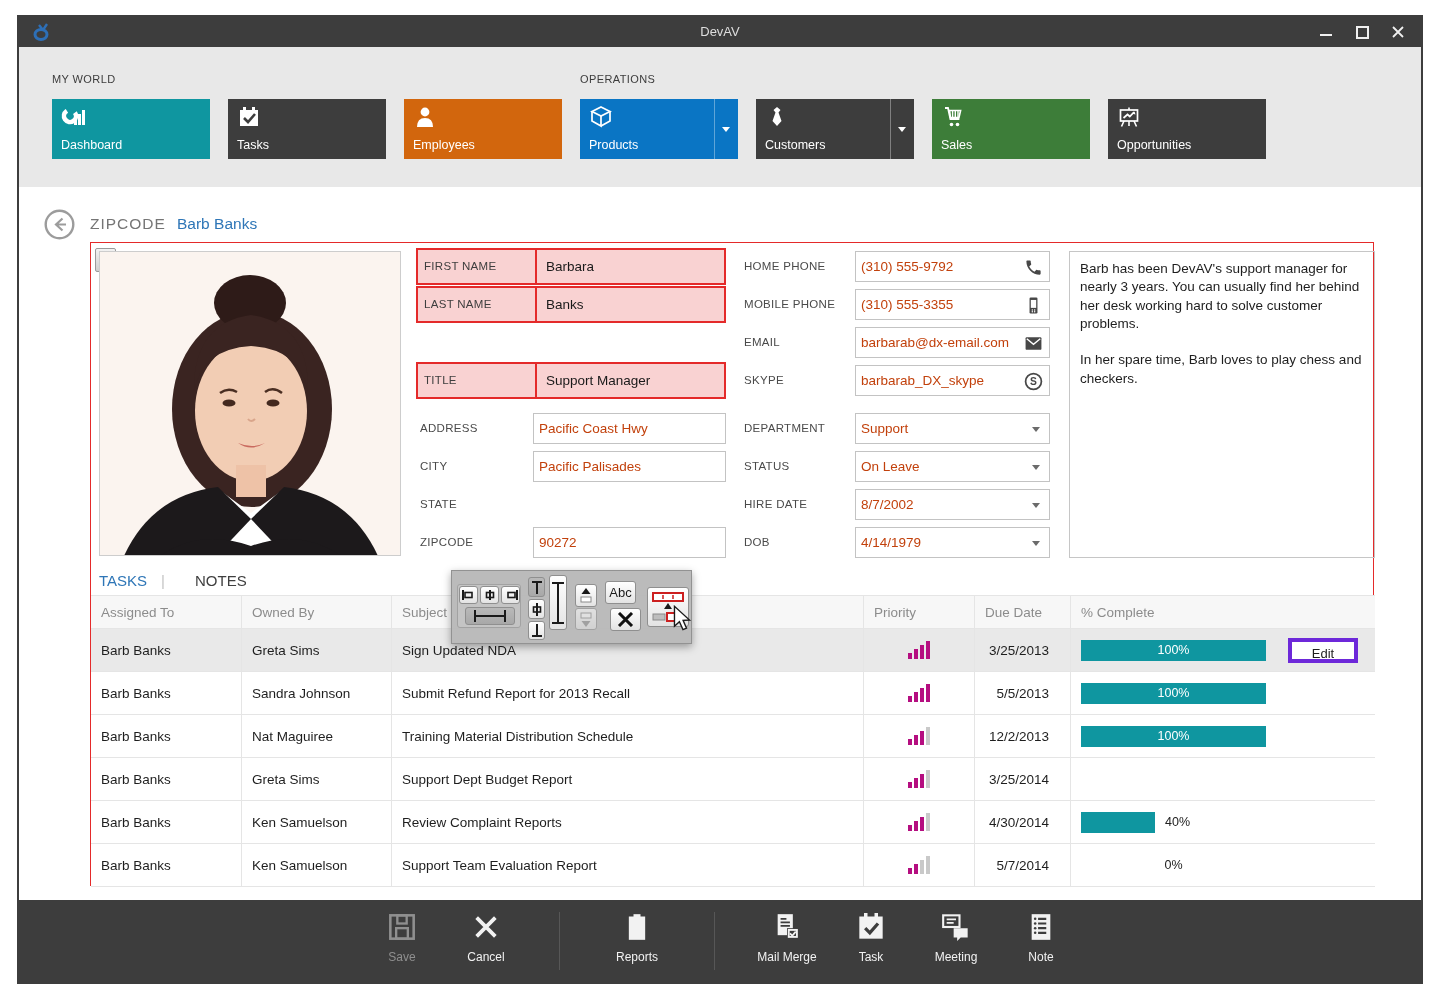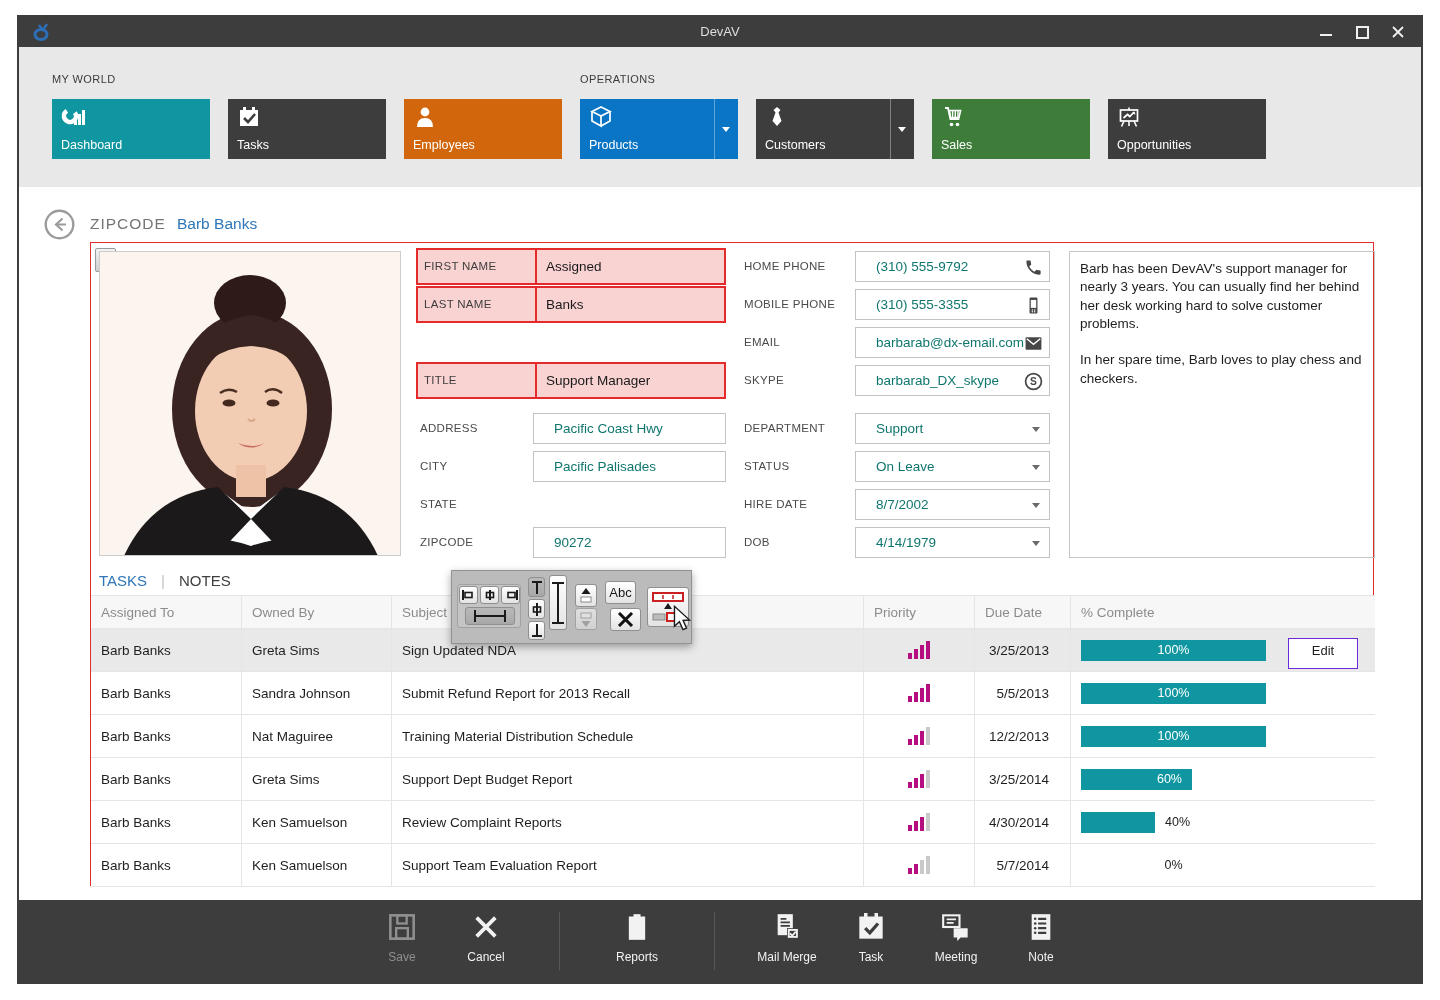--- a/index.html
+++ b/index.html
@@ -29,52 +29,52 @@
   .crumb-name { position:absolute; left:158px; top:28px; font-size:15.5px; color:#2e76b7; }
 
   .panel { position:absolute; left:71px; top:55px; width:1284px; height:644px; background:#fff; border:1px solid #e42a2a; }
   .drag-handle { position:absolute; left:4px; top:5px; width:21px; height:24px; background:linear-gradient(#f3f3f3,#cfcfcf); border:1px solid #9a9a9a; border-radius:2px; display:flex; flex-direction:column; justify-content:center; gap:2px; align-items:center; }
   .drag-handle i { display:block; width:13px; height:3px; background:#6f6f6f; }
 
   .photo { position:absolute; left:8px; top:8px; width:302px; height:305px; border:1px solid #cdcdcd; background:#fbf5f1; }
 
   
   .f-label { position:absolute; width:108px; height:31px; line-height:31px; font-size:11.5px; color:#4a4a4a; letter-spacing:.3px; white-space:nowrap; }
-  .f-editor { position:absolute; height:31px; line-height:29px; background:#fff; border:1px solid #c3c3c3; font-size:13.5px; color:#0f766e; padding-left:20px; white-space:nowrap; overflow:hidden; }
+  .f-editor { position:absolute; height:31px; line-height:29px; background:#fff; border:1px solid #c3c3c3; font-size:13.5px; color:#c2410c; padding-left:5px; white-space:nowrap; overflow:hidden; }
   .f-editor .dd { position:absolute; right:9px; top:13px; width:0; height:0; border-left:4.5px solid transparent; border-right:4.5px solid transparent; border-top:5px solid #6b6b6b; }
   .f-editor .e-icon { position:absolute; right:6px; top:6px; width:19px; height:19px; }
   .hl-row { position:absolute; left:325px; width:310px; height:37px; background:#f9d2d2; border:2px solid #e42a2a; }
   .hl-row .hl-label { position:absolute; left:6px; top:0; height:33px; line-height:33px; font-size:11.5px; color:#3e3e3e; letter-spacing:.3px; }
   .hl-row .hl-value { position:absolute; left:117px; right:0; top:0; height:33px; line-height:33px; font-size:13.5px; color:#1a1a1a; padding-left:9px; border-left:2px solid #e42a2a; }
   .hl-row .dd { position:absolute; right:9px; top:14px; width:0; height:0; border-left:4.5px solid transparent; border-right:4.5px solid transparent; border-top:5px solid #6b6b6b; }
 
   .notes-box { position:absolute; left:978px; top:8px; width:306px; height:307px; border:1px solid #c6c6c6; padding:8px 10px; font-size:13.5px; color:#1e1e1e; line-height:1.36; }
   .notes-box p + p { margin-top:18px; }
 
   
   .tabs { position:absolute; left:8px; top:326px; height:22px; display:flex; align-items:center; font-size:15px; }
   .tab { cursor:default; }
   .tab.active { color:#2e76b7; }
-  .tab.inactive { color:#3f3f3f; }
+  .tab.inactive { color:#3f3f3f;margin-left:16px; }
   .tab-sep { color:#c4c4c4; margin:0 14px; font-size:15px; }
 
   
   .grid { position:absolute; left:0px; top:352px; width:1284px; height:292px; font-size:13.5px; }
   .g-row { position:relative; display:flex; width:100%; border-bottom:1px solid #e5e5e5; background:#fff; }
   .g-header { height:34px; background:#f7f7f7; color:#8c8c8c; border-top:1px solid #e5e5e5; }
   .g-body { height:43px; color:#1e1e1e; }
   .g-body.selected { background:#e9e9e9; }
   .g-cell { position:relative; height:100%; display:flex; align-items:center; padding:0 10px; border-right:1px solid #e5e5e5; overflow:hidden; white-space:nowrap; }
   .c0{width:151px;} .c1{width:150px;} .c2{width:472px;} .c3{width:111px; justify-content:center;text-align:center;} .c4{width:96px; justify-content:flex-end; padding-right:21px;} .c5{width:304px; border-right:none;}
   .bars { display:flex; align-items:flex-end; gap:2px; height:18px; }
   .bars .pbar { width:4px; }
   .ptrack { position:absolute; left:10px; top:11px; width:185px; height:21px; }
   .pfill { position:absolute; left:0; top:0; height:21px; }
   .plabel { position:absolute; top:0; height:21px; line-height:21px; font-size:12.5px; }
-  .edit-btn { position:absolute; left:217px; top:9px; width:70px; height:31px; background:#fff; border:1px solid #6d28d9; font-size:13px; color:#1e1e1e; text-align:center; line-height:23px; }
+  .edit-btn { position:absolute; left:217px; top:9px; width:70px; height:25px; background:#fff; border:4px solid #6d28d9; font-size:13px; color:#1e1e1e; text-align:center; line-height:23px; }
 
   
   .popup { position:absolute; left:432px; top:383px; width:241px; height:74px; background:rgba(184,184,184,.96); border:1px solid #929292; box-shadow:0 3px 8px rgba(0,0,0,.35); z-index:50; }
   .pp-btn { position:absolute; background:linear-gradient(#ffffff,#e3e3e3); border:1px solid #8f8f8f; border-radius:3px; display:flex; align-items:center; justify-content:center; }
   .pp-btn.pressed { background:linear-gradient(#b9b9b9,#a8a8a8); }
   .pp-btn.disabled { opacity:.55; }
   .pp-group { position:absolute; background:rgba(201,201,201,.6); border:1px solid #a2a2a2; border-radius:3px; }
   .abc { font-size:13px; color:#1a1a1a; }
 
   
@@ -224,21 +224,21 @@
         <path d="M138 192 q13 9 27 0 q-13 6 -27 0 Z" fill="#c96a5f"></path>
         <path d="M136 214 h30 v32 h-30 Z" fill="#eec2a7"></path>
         <path d="M92 305 L118 238 L151 262 L184 238 L210 305 Z" fill="#ffffff"></path>
         <path d="M24 305 Q52 244 118 236 L151 268 L116 305 Z" fill="#1c191b"></path>
         <path d="M278 305 Q250 244 184 236 L151 268 L186 305 Z" fill="#1c191b"></path>
         <path d="M60 305 q40 -28 91 -10 q50 -18 90 10 Z" fill="#1c191b"></path>
       </svg>
 
       <div class="hl-row" style="top:5px">
         <span class="hl-label">FIRST NAME</span>
-        <span class="hl-value">Assigned</span>
+        <span class="hl-value">Barbara</span>
       </div>
       <div class="hl-row" style="top:43px">
         <span class="hl-label">LAST NAME</span>
         <span class="hl-value">Banks</span>
       </div>
       <div class="hl-row" style="top:119px">
         <span class="hl-label">TITLE</span>
         <span class="hl-value">Support Manager</span>
       </div>
 
@@ -391,26 +391,20 @@
           <div class="g-cell c2">Support Dept Budget Report</div>
           <div class="g-cell c3">
               <div class="bars">
                 <div class="pbar" style="height: 6px; background: rgb(181, 14, 128);"></div>
                 <div class="pbar" style="height: 10px; background: rgb(181, 14, 128);"></div>
                 <div class="pbar" style="height: 14px; background: rgb(181, 14, 128);"></div>
                 <div class="pbar" style="height: 18px; background: rgb(201, 201, 201);"></div>
               </div>
             </div>
           <div class="g-cell c4">3/25/2014</div>
-          <div class="g-cell c5">
-              <div class="ptrack">
-                <div class="pfill" style="width: 60%; background: rgb(15, 150, 160);"></div>
-                <div class="plabel" style="right: calc(40% + 10px); color: rgb(255, 255, 255);">60%</div>
-              </div>
-            </div>
         </div>
 
         <div class="g-row g-body">
           <div class="g-cell c0">Barb Banks</div>
           <div class="g-cell c1">Ken Samuelson</div>
           <div class="g-cell c2">Review Complaint Reports</div>
           <div class="g-cell c3">
               <div class="bars">
                 <div class="pbar" style="height: 6px; background: rgb(181, 14, 128);"></div>
                 <div class="pbar" style="height: 10px; background: rgb(181, 14, 128);"></div>

